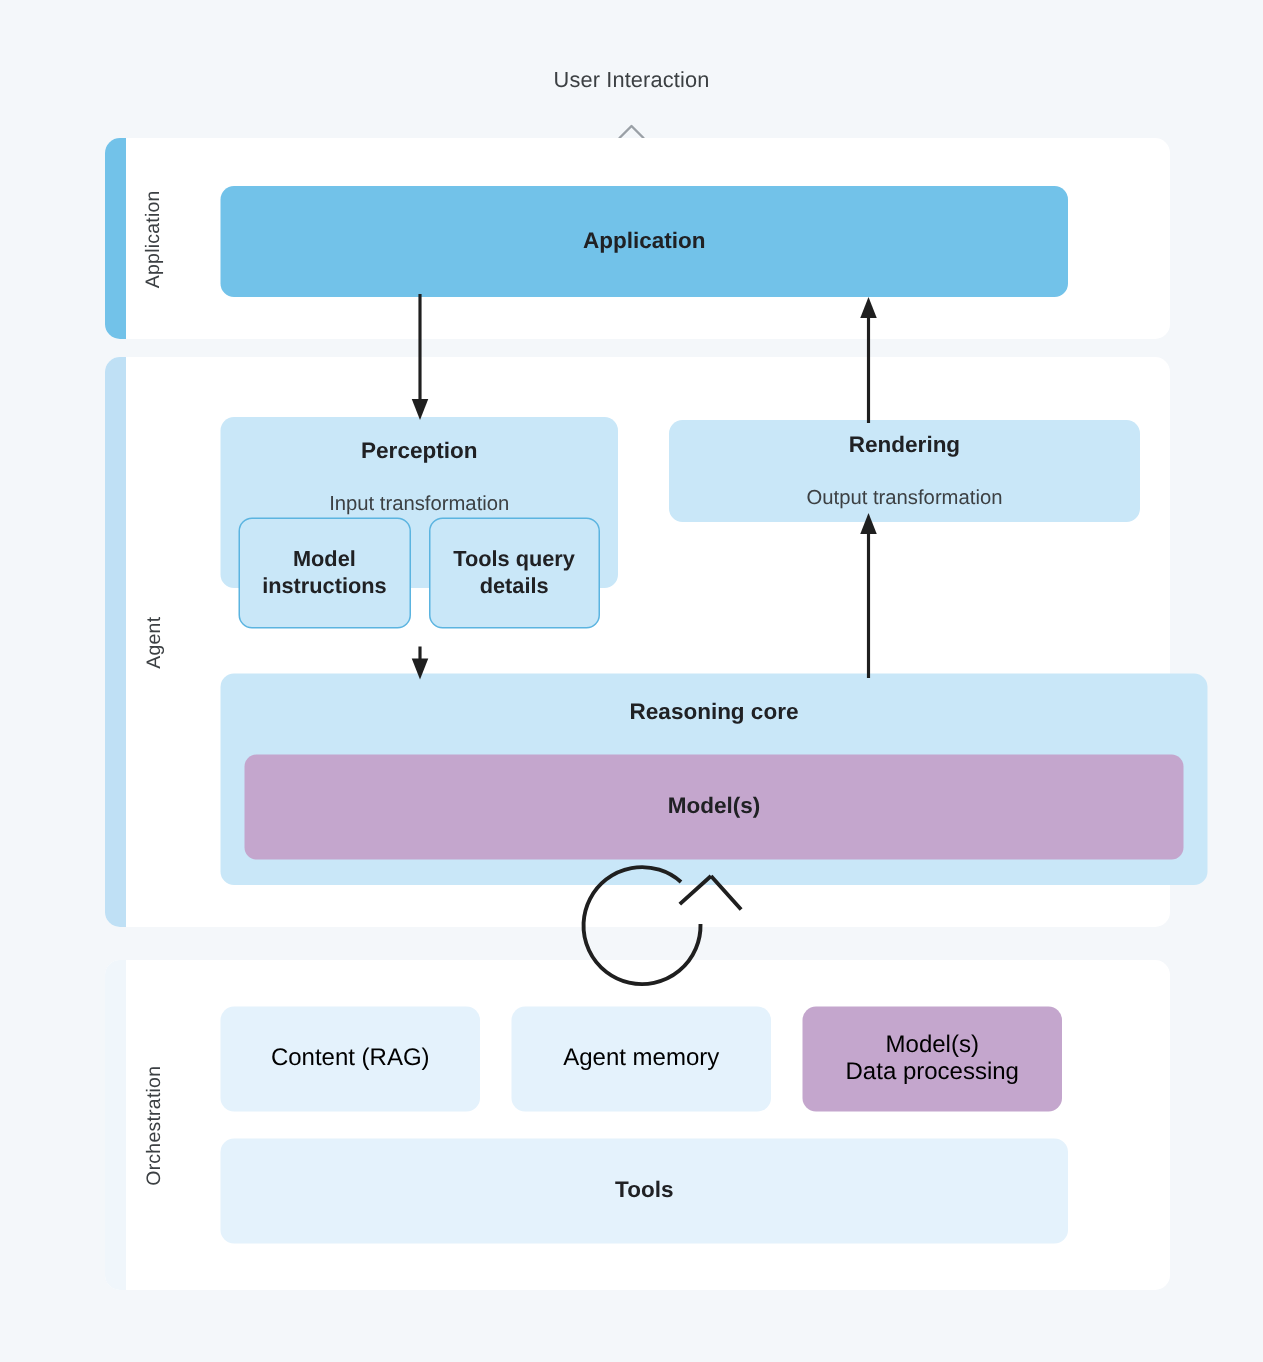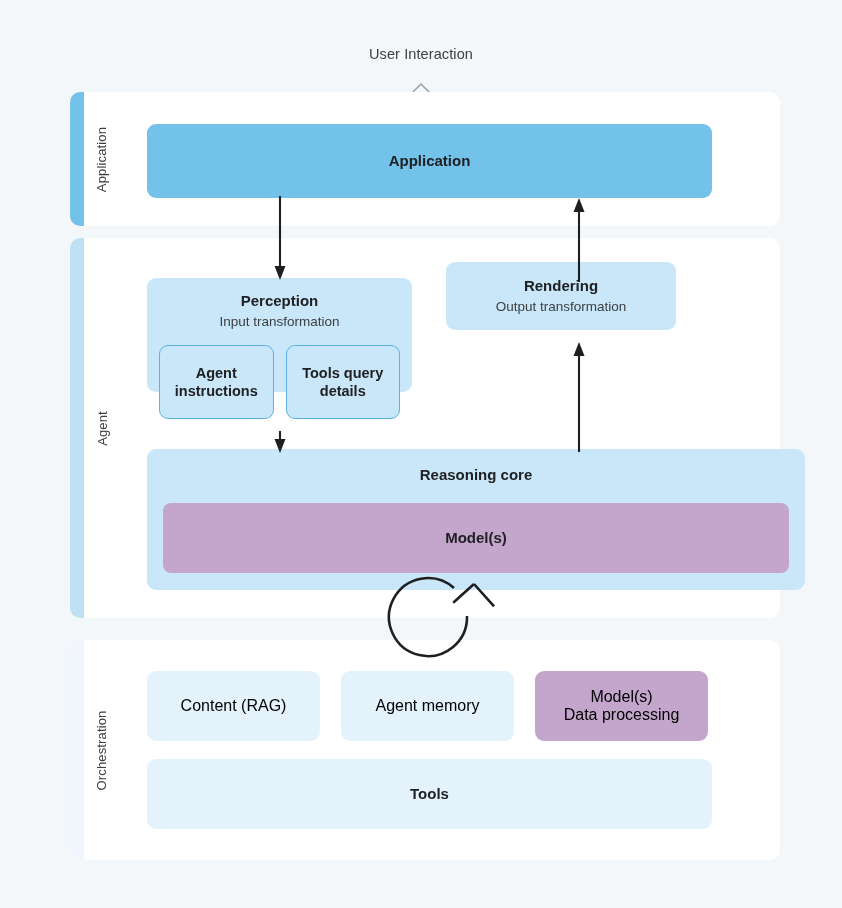--- a/index.html
+++ b/index.html
@@ -89,21 +89,21 @@
   .box .title {
     font-weight: bold;
     font-size: 15px;
     color: #202124;
     line-height: 1.25;
   }
   .box .subtitle {
     font-size: 13.5px;
     color: #3c4043;
     line-height: 1.3;
-    margin-top: 2px;
+    margin-top: 16px;
   }
 
   
   #application-box {
     left: 147px; top: 124px;
     width: 565px; height: 74px;
     background: #72c2e9;
   }
 
   
@@ -134,22 +134,22 @@
     justify-content: center;
     text-align: center;
     font-weight: bold;
     font-size: 14.5px;
     color: #202124;
     line-height: 1.25;
     padding: 2px 4px;
   }
 
   #rendering-box {
-    left: 446px; top: 262px;
-    width: 230px; height: 68px;
+    left: 446px; top: 280px;
+    width: 314px; height: 68px;
     background: #c9e7f8;
   }
 
   #reasoning-core-box {
     left: 147px; top: 449px;
     width: 658px; height: 141px;
     background: #c9e7f8;
     justify-content: flex-start;
     padding-top: 17px;
   }
@@ -246,21 +246,21 @@
   </div>
 
   <div class="box" id="application-box">
     <div class="title">Application</div>
   </div>
 
   <div class="box" id="perception-box">
     <div class="title">Perception</div>
     <div class="subtitle">Input transformation</div>
     <div class="subbox-row">
-      <div class="subbox">Agent instructions</div>
+      <div class="subbox">Model instructions</div>
       <div class="subbox">Tools query details</div>
     </div>
   </div>
 
   <div class="box" id="rendering-box">
     <div class="title">Rendering</div>
     <div class="subtitle">Output transformation</div>
   </div>
 
   <div class="box" id="reasoning-core-box">

